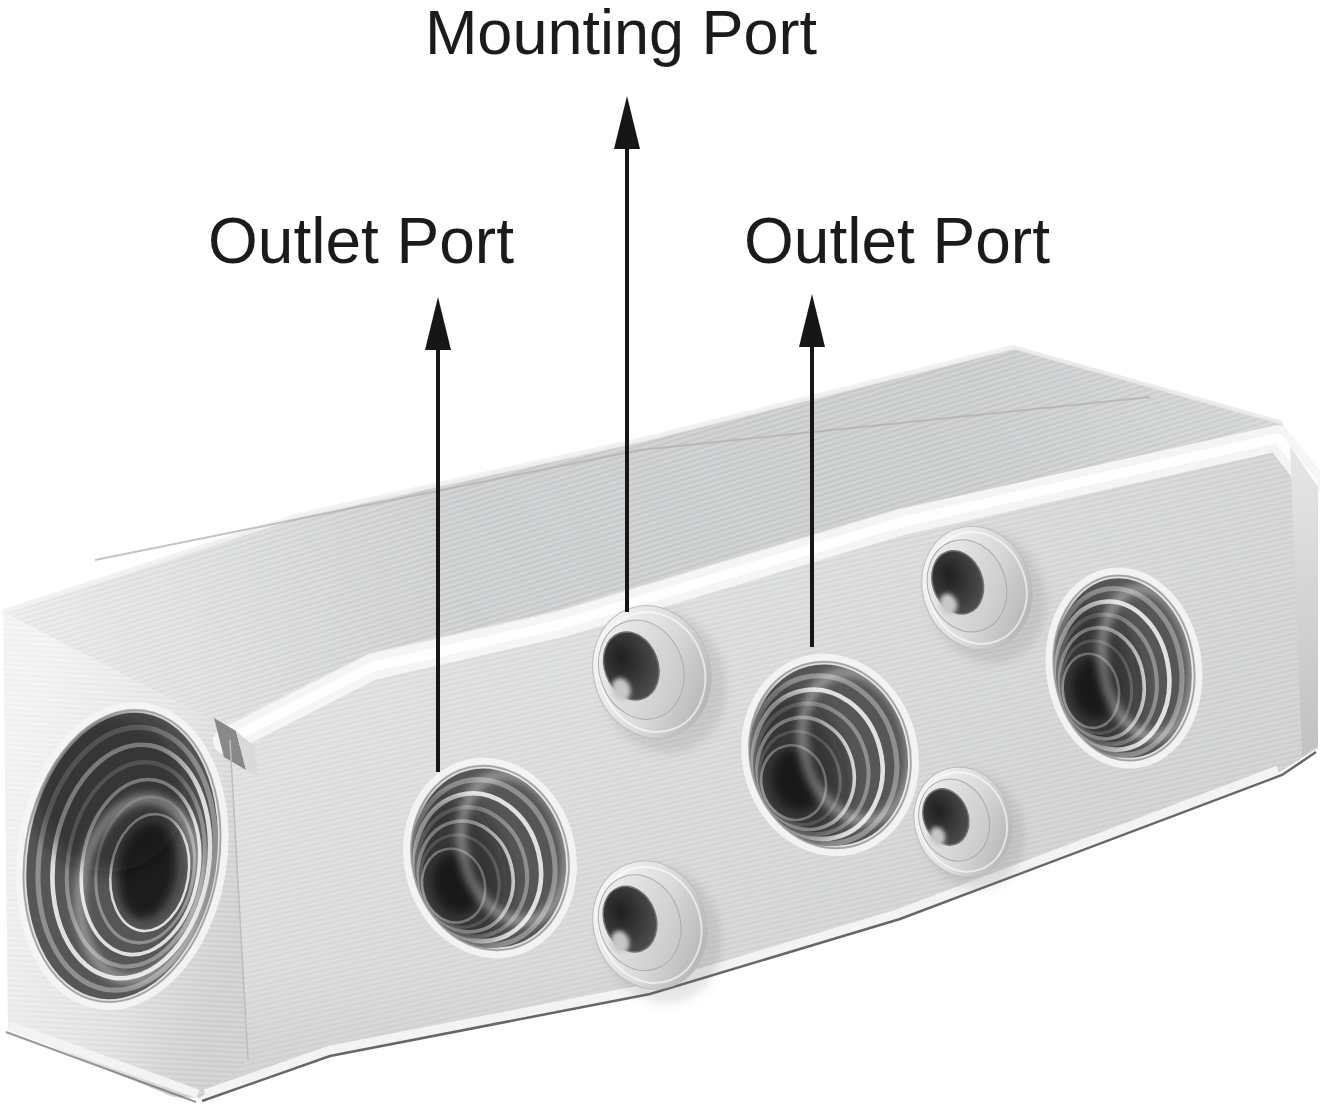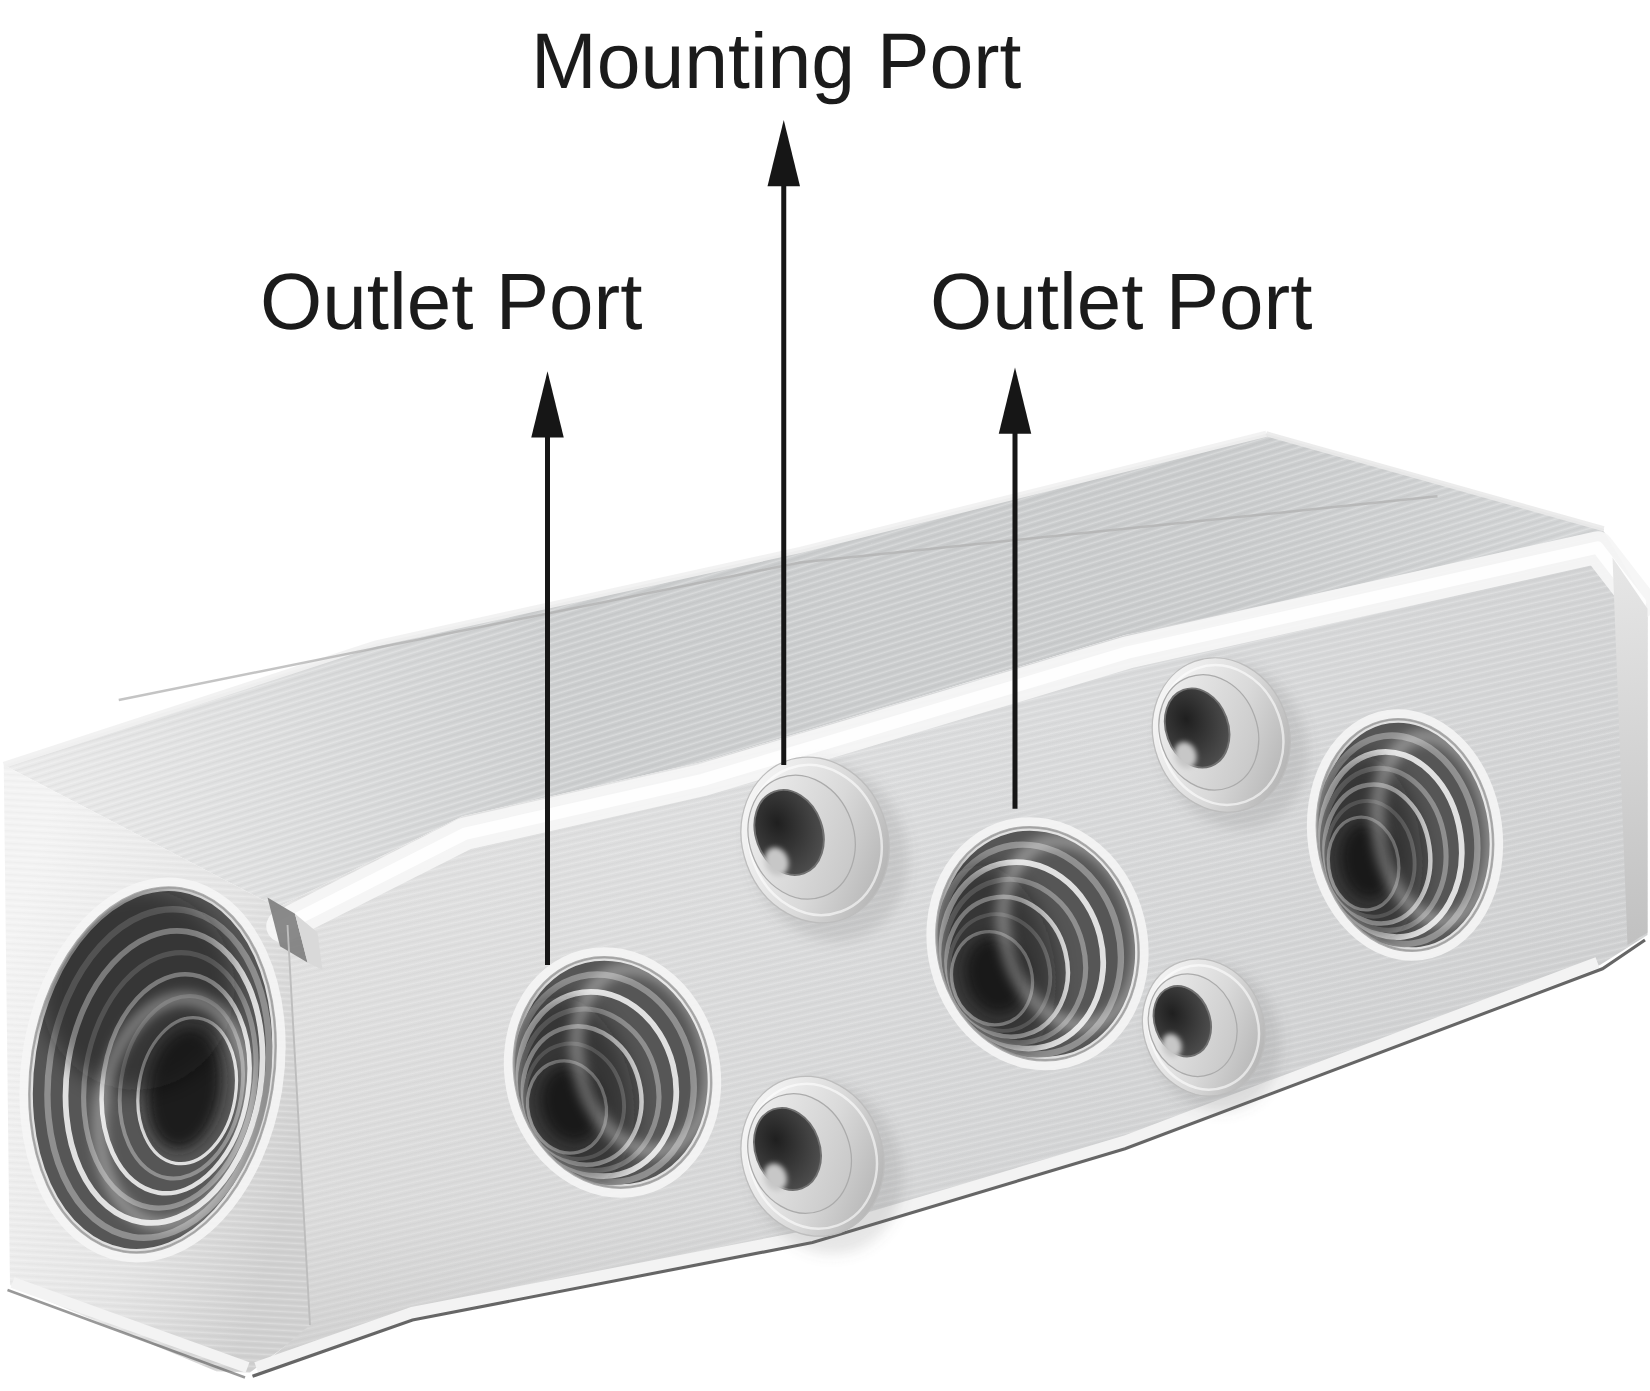--- a/index.html
+++ b/index.html
@@ -1,21 +1,21 @@
 <!DOCTYPE html>
 <html><head>
 <meta charset="utf-8">
 <style>
   html,body{margin:0;padding:0;background:#ffffff;}
   .canvas{position:relative;width:1320px;height:1113px;background:#ffffff;overflow:hidden;
           font-family:"Liberation Sans", sans-serif;}
   .canvas svg{position:absolute;left:0;top:0;}
   .lbl{position:absolute;line-height:1;color:#1b1b1b;transform:translateX(-50%);
        white-space:nowrap;font-family:"Liberation Sans", sans-serif;}
-  .lbl-mounting{left:621px;top:18px;font-size:63px;}
+  .lbl-mounting{left:621px;top:1px;font-size:63px;}
   .lbl-outlet-left{left:361px;top:209px;font-size:64px;}
   .lbl-outlet-right{left:897px;top:209px;font-size:64px;}
 </style>
 </head>
 <body>
 
 <div class="canvas">
 
 <svg width="1320" height="1113" viewBox="0 0 1320 1113">
   <defs>

